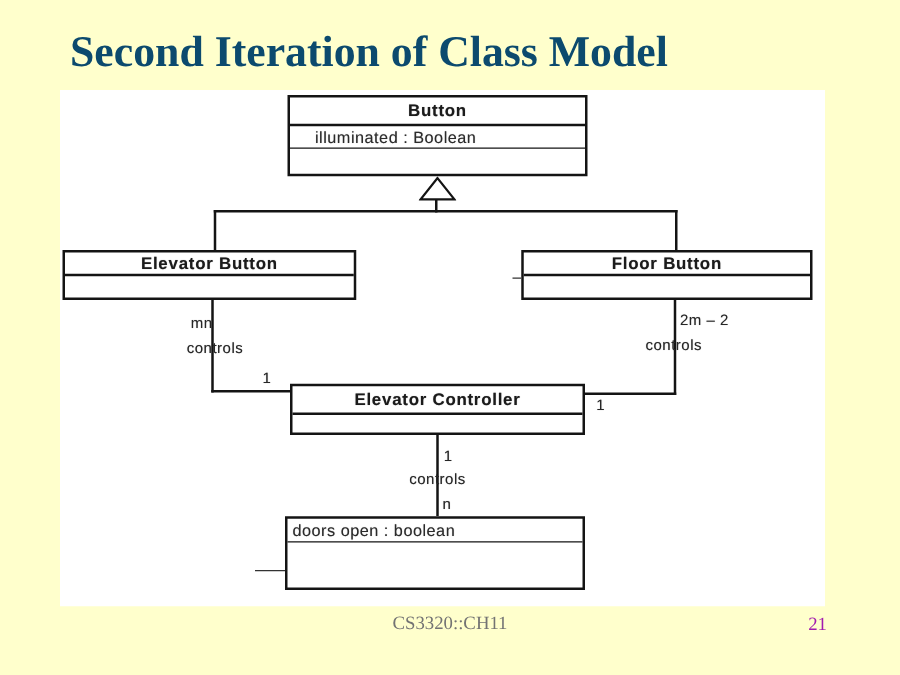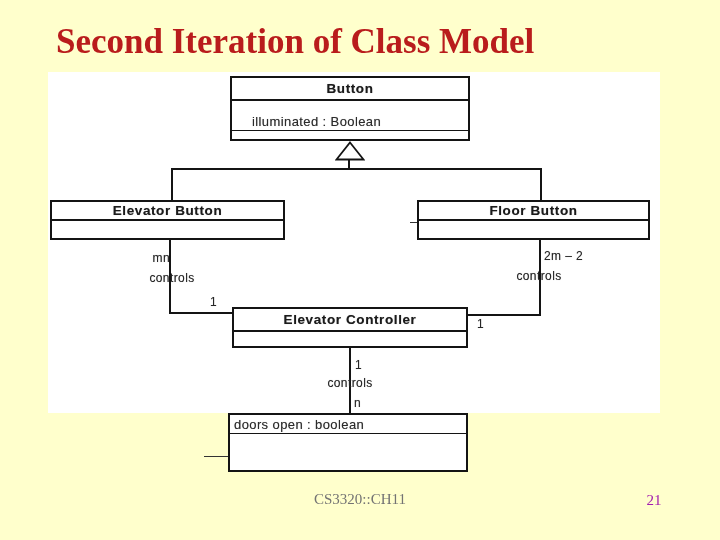--- a/index.html
+++ b/index.html
@@ -4,24 +4,24 @@
 <style>
   html,body{margin:0;padding:0;}
   body{
     width:720px;height:540px;position:relative;overflow:hidden;
     background:#FFFFCC;
     font-family:"Liberation Sans",sans-serif;
   }
   .title{
     position:absolute;left:56px;top:22px;width:640px;margin:0;
     font-family:"Liberation Serif",serif;font-weight:bold;
-    font-size:35px;color:#b91c1c;letter-spacing:0px;white-space:nowrap;
+    font-size:35px;color:#0c4a6e;letter-spacing:0px;white-space:nowrap;
   }
   .diagram{
-    position:absolute;left:48px;top:72px;width:612px;height:341px;
+    position:absolute;left:48px;top:72px;width:612px;height:413px;
     background:#FFFFFF;
   }
   
   .uml-class{
     position:absolute;box-sizing:border-box;background:#fff;
     border:2px solid #141414;display:flex;flex-direction:column;
   }
   .uml-name{
     font-weight:bold;font-size:13.5px;letter-spacing:0.6px;
     text-align:center;color:#1b1b1b;border-bottom:2px solid #141414;
@@ -29,21 +29,21 @@
     text-shadow:0 0 0.7px rgba(0,0,0,0.45);
   }
   .uml-attr{
     font-size:13px;color:#2b2b2b;letter-spacing:0.4px;
     border-bottom:1px solid #141414;display:flex;align-items:center;
     text-shadow:0 0 0.7px rgba(0,0,0,0.4);
   }
   .uml-empty{flex:1;}
   #c-button{left:182px;top:4px;width:240px;height:65px;}
   #c-button .uml-name{height:21px;}
-  #c-button .uml-attr{height:17px;padding-left:20px;margin-top:12px;}
+  #c-button .uml-attr{height:17px;padding-left:20px;}
   #c-elevbtn{left:2px;top:128px;width:235px;height:40px;}
   #c-elevbtn .uml-name{height:17px;}
   #c-floorbtn{left:369px;top:128px;width:233px;height:40px;}
   #c-floorbtn .uml-name{height:17px;}
   #c-controller{left:184px;top:235px;width:236px;height:41px;}
   #c-controller .uml-name{height:21px;}
   #c-elevator{left:180px;top:341px;width:240px;height:59px;}
   #c-elevator .uml-name{height:20px;}
   #c-elevator .uml-attr{height:18px;padding-left:4px;}
   

